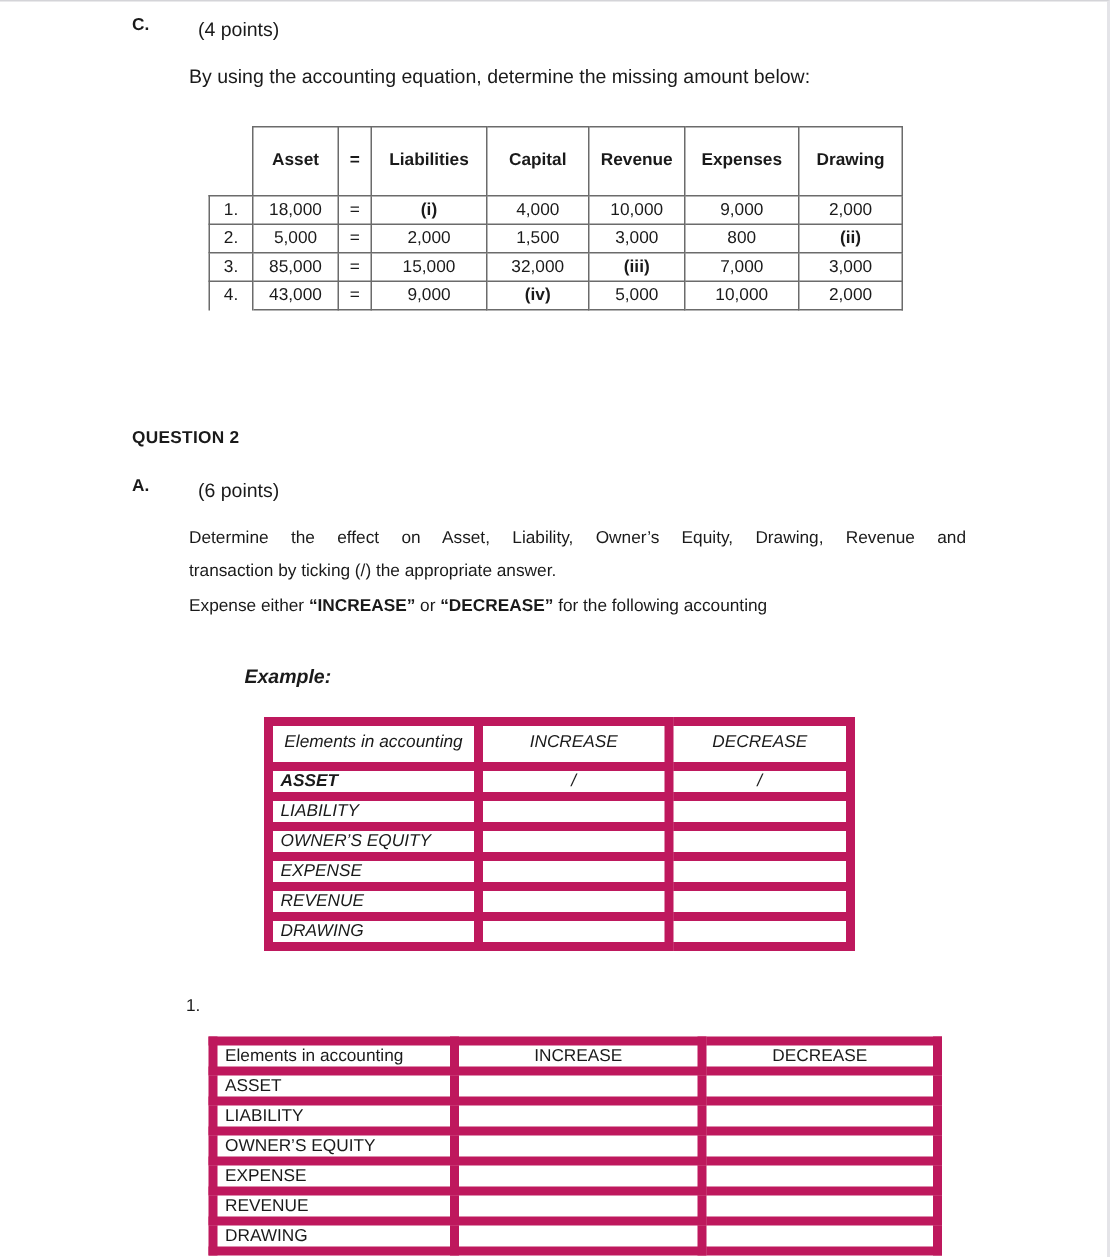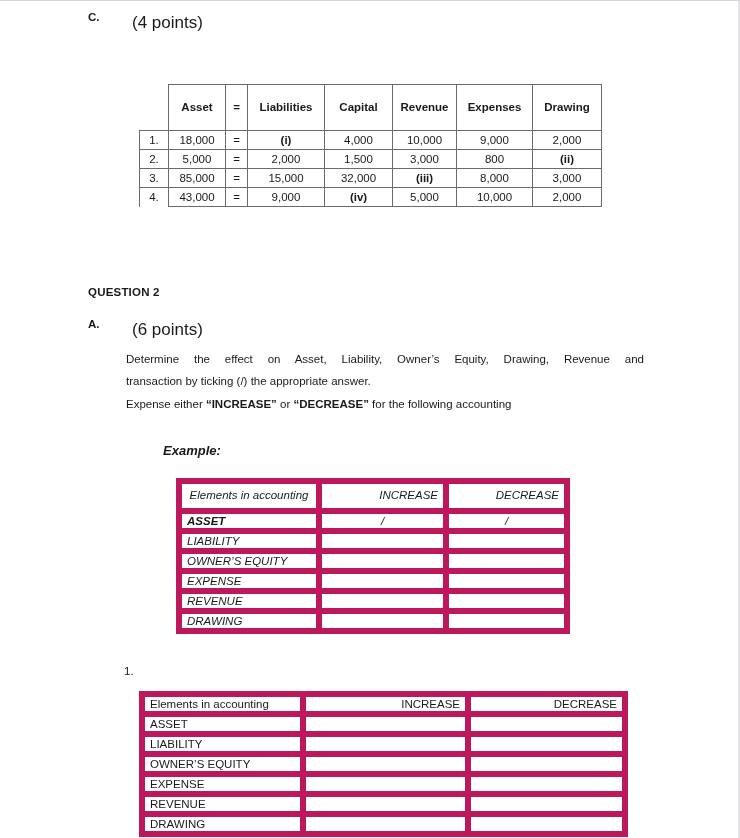--- a/index.html
+++ b/index.html
@@ -32,21 +32,21 @@
     flex: 0 0 44px;
     font-weight: bold;
     font-size: 11.5px;
   }
   .num-col {
     width: 44px;
     flex: 0 0 44px;
     font-size: 11.5px;
   }
   .body-text {
-    font-size: 17px;
+    font-size: 13px;
     line-height: 1.45;
   }
 
   .para {
     font-size: 11.5px;
     line-height: 1.95;
     text-align: justify;
   }
 
   .section-heading {
@@ -111,37 +111,38 @@
     font-size: 11.5px;
   }
   table.effect td {
     border: 6px solid #be185d;
     padding: 1px 5px;
     height: 18px;
     box-sizing: border-box;
     vertical-align: middle;
   }
   table.effect.italic td { font-style: italic; }
-  table.effect .hdr { text-align: right; }
+  table.effect .hdr { text-align: center; }
   table.effect .hdr.left { text-align: center; }
   table.effect .elem { text-align: left; }
   table.effect .tick { text-align: center; }
   table.effect .strong { font-weight: bold; }
   table.effect tr.headrow td { height: 30px; line-height: 1.15; }
 </style>
 </head>
 <body>
 
 <div id="page">
 
   <div class="row-item" style="position:absolute; left:88px; top:10px; width:600px;">
     <div class="label-col">C.</div>
     <div class="body-text">(4 points)</div>
   </div>
 
+  <div class="body-text" style="position:absolute; left:126px; top:41px; width:560px;">By using the accounting equation, determine the missing amount below:</div>
 
   <div style="position:absolute; left:139px; top:83px;">
     <table class="eq">
       <colgroup>
         <col style="width:29px">
         <col style="width:57px">
         <col style="width:22px">
         <col style="width:77px">
         <col style="width:68px">
         <col style="width:64px">
@@ -181,21 +182,21 @@
           <td>800</td>
           <td class="bold-cell">(ii)</td>
         </tr>
         <tr>
           <td class="rownum">3.</td>
           <td>85,000</td>
           <td>=</td>
           <td>15,000</td>
           <td>32,000</td>
           <td class="bold-cell">(iii)</td>
-          <td>8,000</td>
+          <td>7,000</td>
           <td>3,000</td>
         </tr>
         <tr>
           <td class="rownum">4.</td>
           <td>43,000</td>
           <td>=</td>
           <td>9,000</td>
           <td class="bold-cell">(iv)</td>
           <td>5,000</td>
           <td>10,000</td>

